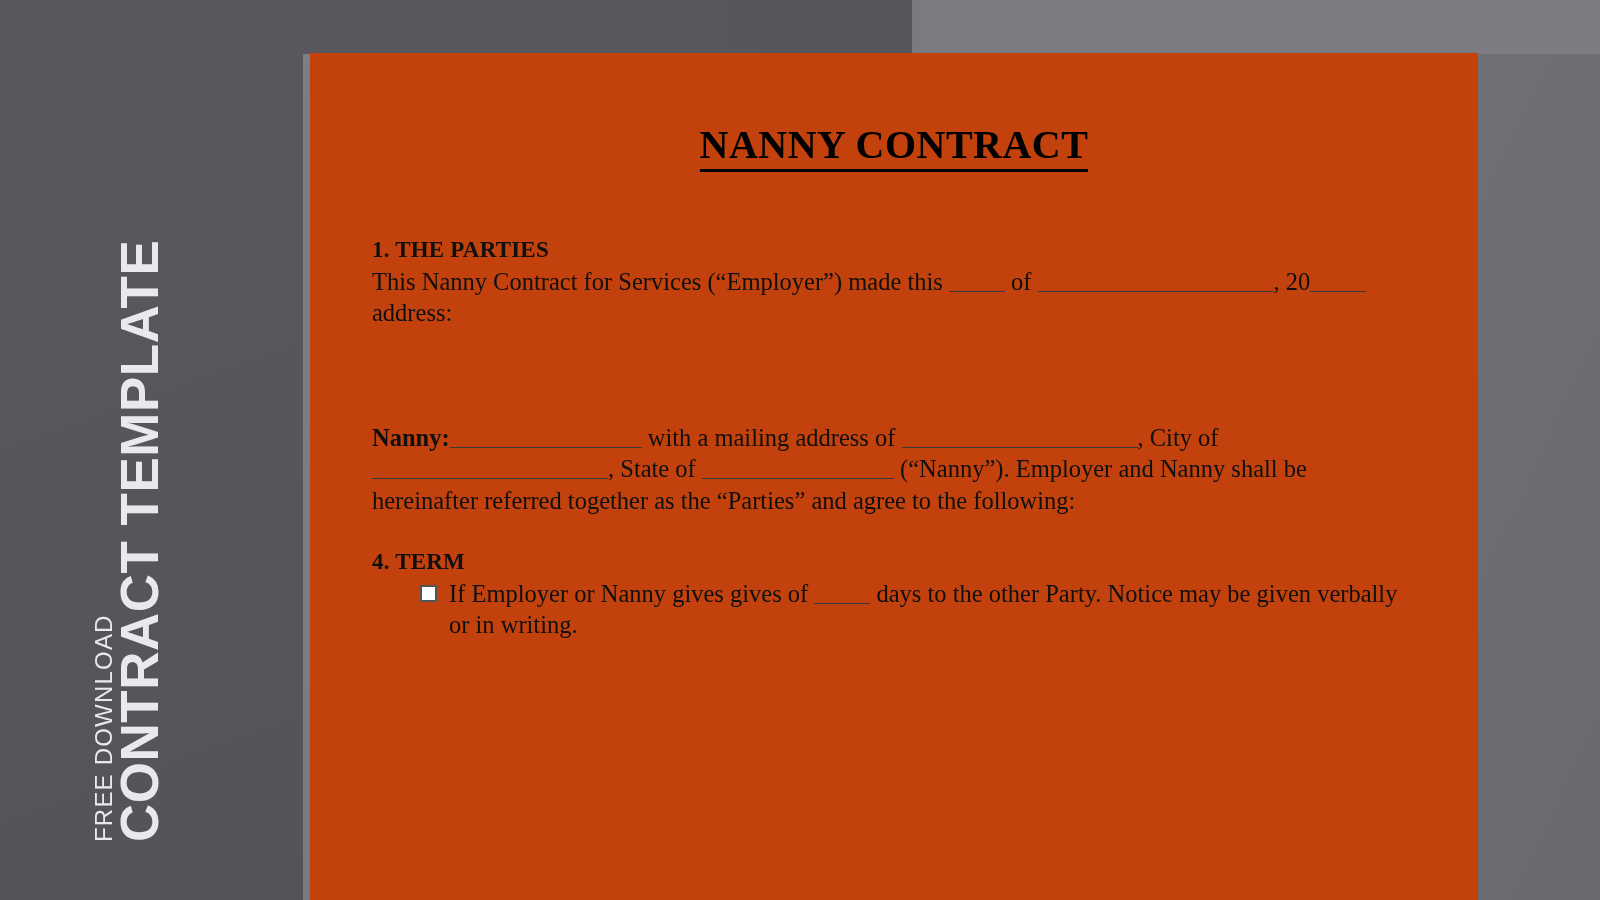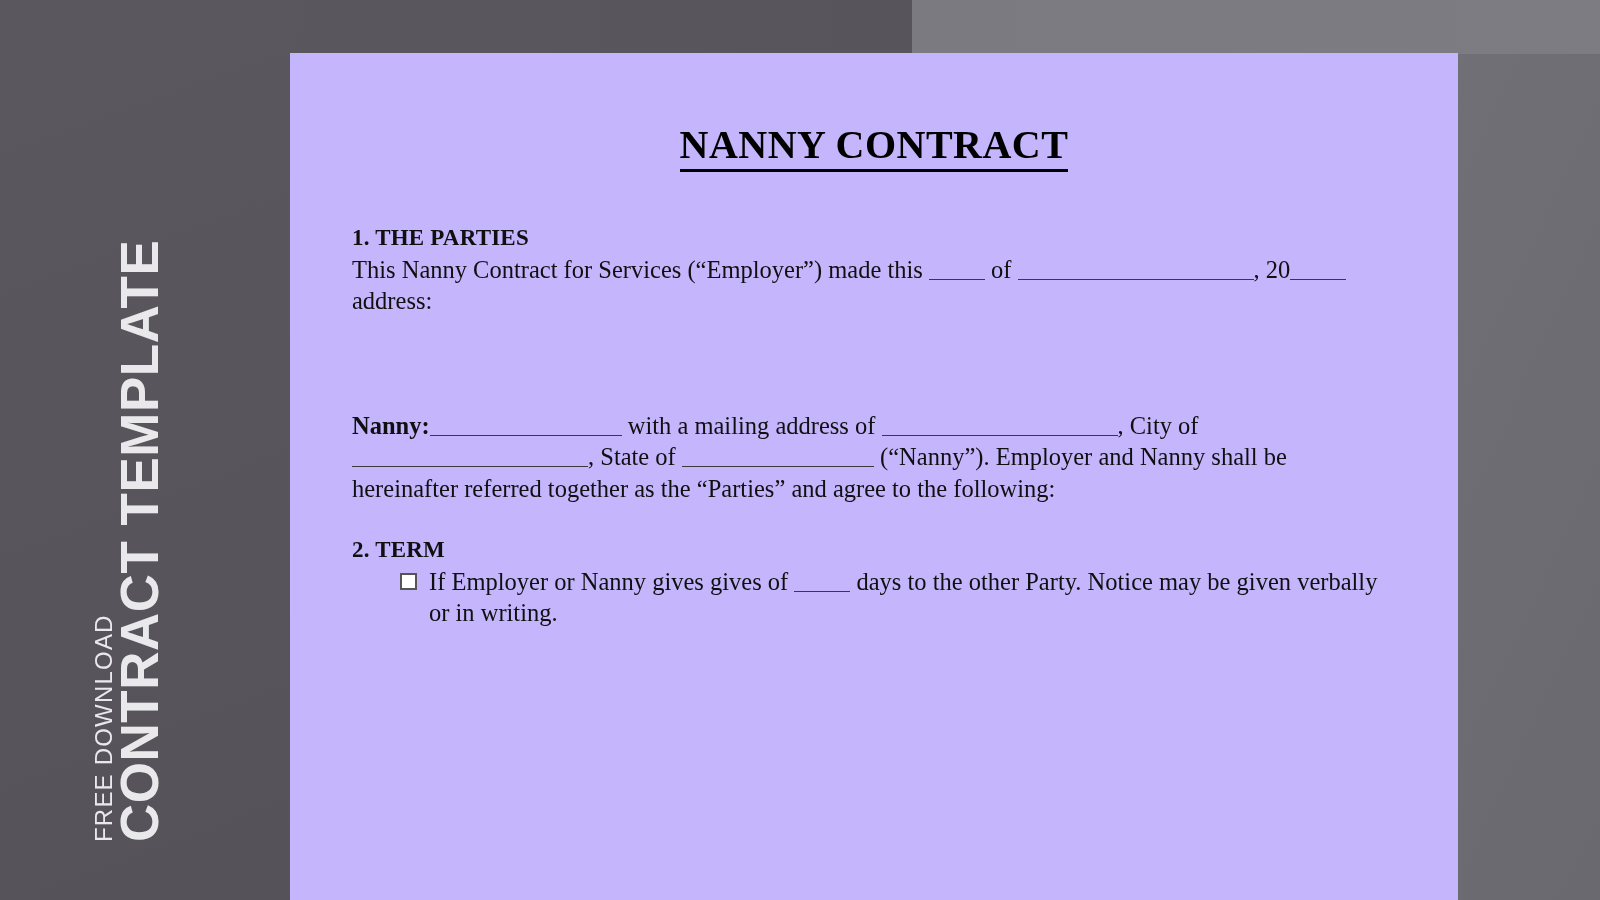--- a/index.html
+++ b/index.html
@@ -66,45 +66,45 @@
     font-size: 53px;
     font-weight: 700;
     letter-spacing: 0.5px;
     color: #e9e9ec;
     line-height: 1;
   }
 
   
   .page {
     position: absolute;
-    left: 290px;
+    left: 310px;
     top: 53px;
     width: 1168px;
     height: 847px;
-    background: #c4b5fd;
+    background: #c2410c;
     overflow: hidden;
   }
 
   .doc-title {
     text-align: center;
     font-family: "Liberation Serif", serif;
     font-weight: bold;
     font-size: 40px;
     letter-spacing: 0.5px;
     margin: 0;
     padding-top: 68px;
     color: #000;
   }
   .doc-title span {
     border-bottom: 3px solid #000;
     padding-bottom: 2px;
   }
 
   .body-wrap {
-    margin: 0 auto;
+    margin: 12px auto;
     padding-left: 62px;
     padding-right: 68px;
     padding-top: 54px;
     font-size: 24.5px;
     line-height: 31.5px;
     color: #101010;
   }
 
   .sec-head {
     font-weight: bold;
@@ -184,21 +184,21 @@
 
       <div class="gap"></div>
 
 
       <div class="gap"></div>
 
       <p class="para"><span class="bold">Nanny:</span><span class="blank b-l"></span><span> with a mailing address of </span><span class="blank b-xl"></span><span>, City of </span><br><span class="blank b-xl"></span><span>, State of </span><span class="blank b-l"></span><span> (“Nanny”). Employer and Nanny shall be hereinafter referred together as the “Parties” and agree to the following:</span></p>
 
       <div class="gap-sm"></div>
 
-      <div class="sec-head">2. TERM</div>
+      <div class="sec-head">4. TERM</div>
 
 
       <div class="check-list">
 
 
         <div class="check-row">
           <div class="checkbox"></div>
           <div class="check-text"><span>If Employer or Nanny gives gives of </span><span class="blank b-s"></span><span> days to the other Party. Notice may be given verbally or in writing.</span></div>
         </div>
 

